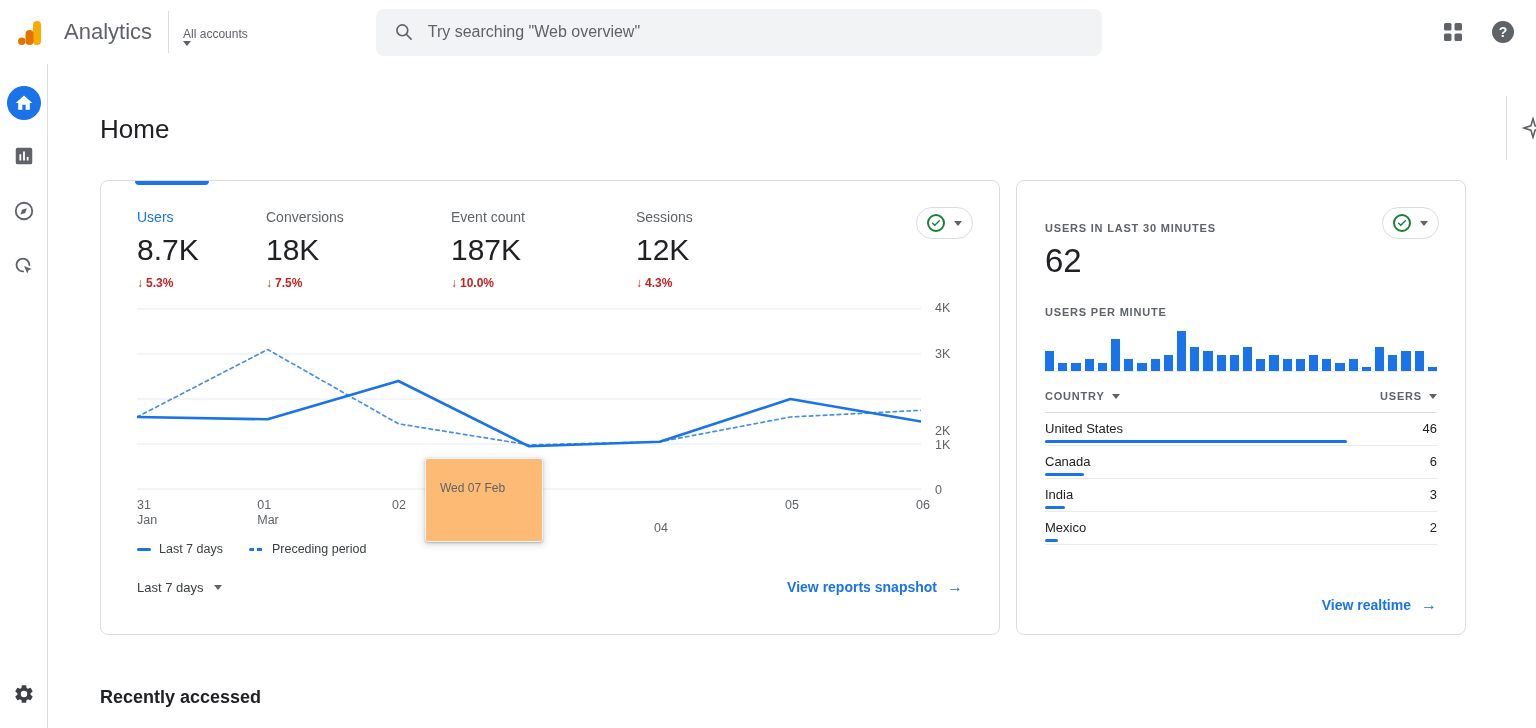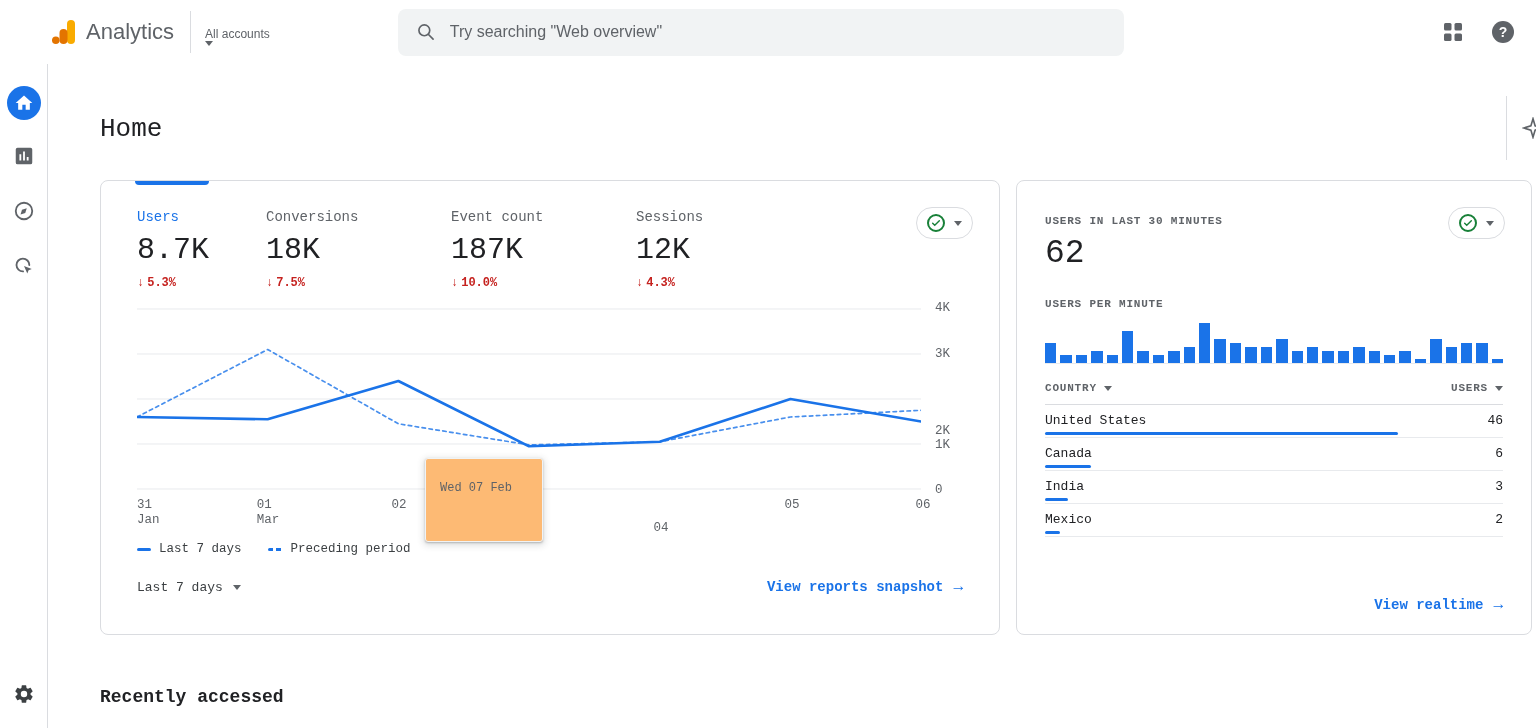--- a/index.html
+++ b/index.html
@@ -4,42 +4,42 @@
 <style>
   * { box-sizing: border-box; }
   html,body { margin:0; padding:0; }
   body {
     width:1536px; height:728px; overflow:hidden;
     font-family:"Liberation Sans", sans-serif;
     background:#fff; color:#202124;
   }
   
   .topbar { height:64px; display:flex; align-items:center; background:#fff; }
-  .logo-wrap { display:flex; align-items:center; gap:10px; padding-left:18px; cursor:pointer;margin-left:34px; }
+  .logo-wrap { display:flex; align-items:flex-end; gap:22px; padding-left:18px; cursor:pointer; }
   .brand { font-size:22px; color:#5f6368; }
   .vdiv { width:1px; height:42px; background:#dadce0; margin-left:16px; }
   .account-switcher { display:flex; flex-direction:column; align-items:flex-start; 
     margin-left:14px; padding-top:8px; font-size:12px; color:#5f6368; cursor:pointer; }
   .caret { width:0; height:0; border-left:4px solid transparent; border-right:4px solid transparent;
     border-top:5px solid #5f6368; display:inline-block; }
   .search { margin-left:128px; width:726px; height:47px; background:#f1f3f4; border-radius:8px;
     display:flex; align-items:center; gap:14px; padding:0 18px; cursor:text; }
   .search-ph { font-size:16px; color:#5f6368; }
   .topbar-right { margin-left:auto; display:flex; align-items:center; gap:30px; padding-right:22px; }
   .help-icon { width:22px; height:22px; border-radius:50%; background:#5f6368; color:#fff;
     font-size:14px; font-weight:bold; display:flex; align-items:center; justify-content:center; cursor:pointer; }
   
   .body-row { display:flex; height:664px; }
   .sidenav { width:48px; border-right:1px solid #dadce0; display:flex; flex-direction:column;
     align-items:center; padding-top:22px; flex-shrink:0; }
   .nav-item { display:flex; align-items:center; justify-content:center; cursor:pointer; }
   .nav-home { width:34px; height:34px; border-radius:50%; background:#1a73e8; margin-bottom:24px; }
   .nav-plain { width:24px; height:24px; margin-bottom:31px; }
   .nav-settings { margin-top:auto; margin-bottom:22px; width:24px; height:24px; }
-  .content { flex:1; padding-left:52px; position:relative;font-family:Liberation Mono, monospace; }
+  .content { flex:1; padding-left:52px; position:relative; }
   .page-header { padding-top:50px; height:80px; position:relative; }
   .page-header h1 { font-size:26px; font-weight:400; margin:0; color:#202124; }
   .insights-rail { position:absolute; right:0; top:32px; height:64px; width:30px;
     border-left:1px solid #dadce0; display:flex; align-items:center; justify-content:flex-end;
     overflow:hidden; cursor:pointer; }
   .insights-rail svg { margin-right:-8px; }
   .cards-row { display:flex; gap:16px; margin-top:36px; }
   .card { background:#fff; border:1px solid #dadce0; border-radius:8px; height:455px; position:relative; }
   
   .overview-card { width:900px; padding:0 36px; }
@@ -76,21 +76,21 @@
   .legend-item { display:flex; align-items:center; gap:8px; }
   .lg-solid { width:14px; height:3px; background:#1a73e8; border-radius:2px; }
   .lg-dash { width:15px; height:3px; border-radius:2px;
     background:linear-gradient(90deg,#1a73e8 0 5px,transparent 5px 8px,#1a73e8 8px 13px,transparent 13px); }
   .card-footer { display:flex; justify-content:space-between; align-items:center; margin-top:22px; }
   .range-select { display:flex; align-items:center; gap:10px; font-size:13px; color:#3c4043; cursor:pointer; }
   .blue-link { display:flex; align-items:center; gap:10px; font-size:14px; color:#1a73e8;
     font-weight:700; cursor:pointer; text-decoration:none; }
   .link-arrow { font-size:16px; font-weight:400; }
   
-  .realtime-card { width:516px; padding:4px 28px; }
+  .realtime-card { width:450px; padding:11px 28px; }
   .rt-title { margin-top:30px; font-size:11px; letter-spacing:.8px; color:#5f6368; font-weight:700; }
   .rt-count { font-size:33px; margin-top:8px; color:#202124; }
   .rt-subtitle { margin-top:26px; font-size:11px; letter-spacing:.8px; color:#5f6368; font-weight:700; }
   .mini-bars { margin-top:10px; height:44px; display:flex; align-items:flex-end; gap:4px;
     border-bottom:1px solid #e8eaed; }
   .mini-bar { flex:1; background:#1a73e8; }
   .rt-table-head { display:flex; justify-content:space-between; align-items:flex-start; margin-top:18px;
     padding-bottom:10px; border-bottom:1px solid #dadce0; font-size:11px; letter-spacing:.8px;
     color:#5f6368; font-weight:700; }
   .th { display:flex; align-items:center; gap:7px; cursor:pointer; }

